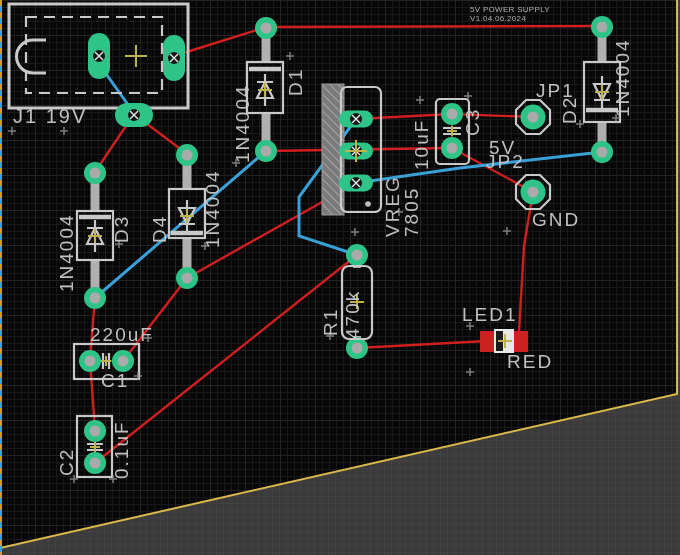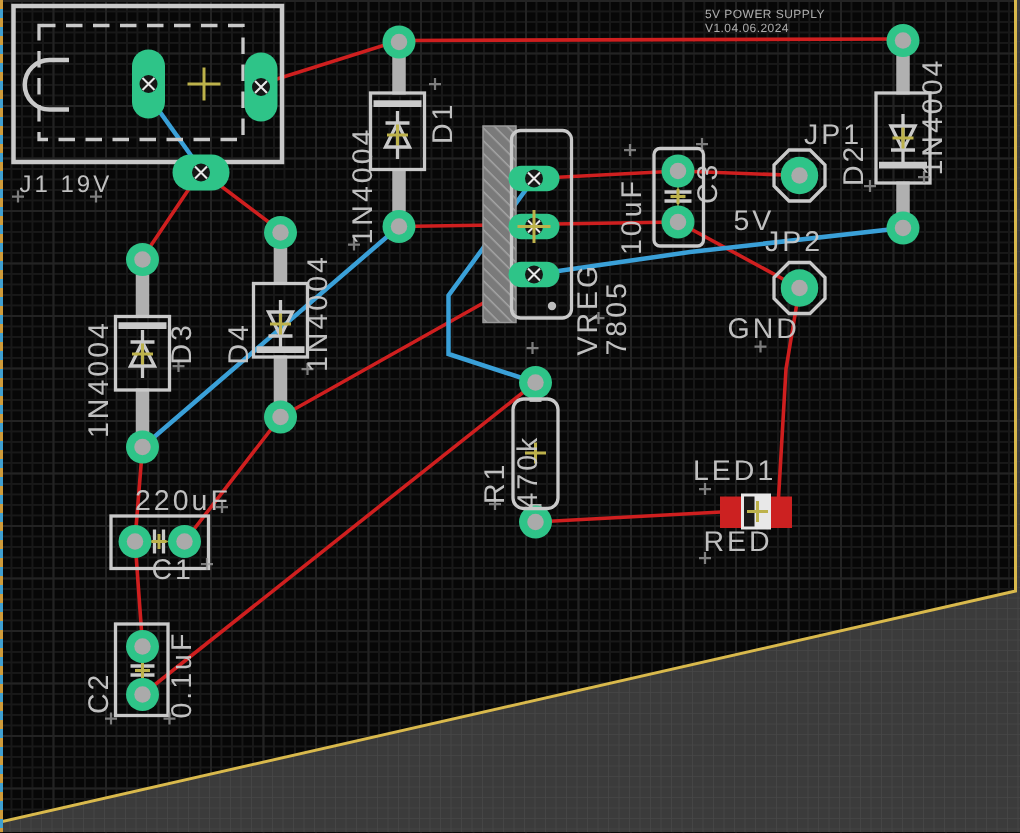--- a/index.html
+++ b/index.html
@@ -247,21 +247,21 @@
       <path d="M70,479 H78 M74,475 V483"></path>
       <path d="M109,479 H117 M113,475 V483"></path>
       <path d="M115,244 H123 M119,240 V248"></path>
       <path d="M201,246 H209 M205,242 V250"></path>
     </g>
   </svg>
 
   <div class="lbl tiny" style="left:470px;top:6px">5V POWER SUPPLY</div>
   <div class="lbl tiny" style="left:470px;top:15px">V1.04.06.2024</div>
 
-  <div class="lbl" style="left:13px;top:116px;font-size:16px">J1 19V</div>
+  <div class="lbl" style="left:13px;top:106px;font-size:20px">J1 19V</div>
 
   <div class="lbl vlbl" style="left:233px;top:163px">1N4004</div>
   <div class="lbl vlbl" style="left:286px;top:96px">D1</div>
 
   <div class="lbl vlbl" style="left:560px;top:124px">D2</div>
   <div class="lbl vlbl" style="left:613px;top:117px">1N4004</div>
 
   <div class="lbl vlbl" style="left:57px;top:292px">1N4004</div>
   <div class="lbl vlbl" style="left:112px;top:243px">D3</div>
 
@@ -269,28 +269,28 @@
   <div class="lbl vlbl" style="left:203px;top:248px">1N4004</div>
 
   <div class="lbl vlbl" style="left:383px;top:237px">VREG</div>
   <div class="lbl vlbl" style="left:402px;top:237px">7805</div>
 
   <div class="lbl vlbl" style="left:412px;top:170px">10uF</div>
   <div class="lbl vlbl" style="left:463px;top:136px">C3</div>
 
   <div class="lbl" style="left:536px;top:81px">JP1</div>
   <div class="lbl" style="left:489px;top:138px">5V</div>
-  <div class="lbl" style="left:510px;top:152px">JP2</div>
-  <div class="lbl" style="left:485px;top:210px">GND</div>
+  <div class="lbl" style="left:486px;top:152px">JP2</div>
+  <div class="lbl" style="left:532px;top:210px">GND</div>
 
   <div class="lbl" style="left:90px;top:325px">220uF</div>
   <div class="lbl" style="left:101px;top:371px">C1</div>
 
   <div class="lbl vlbl" style="left:57px;top:476px">C2</div>
   <div class="lbl vlbl" style="left:112px;top:479px">0.1uF</div>
 
   <div class="lbl vlbl" style="left:321px;top:336px">R1</div>
   <div class="lbl vlbl" style="left:343px;top:339px">470k</div>
 
   <div class="lbl" style="left:462px;top:305px">LED1</div>
-  <div class="lbl" style="left:469px;top:352px">RED</div>
+  <div class="lbl" style="left:507px;top:352px">RED</div>
 
 </div>
 
 </body></html>

